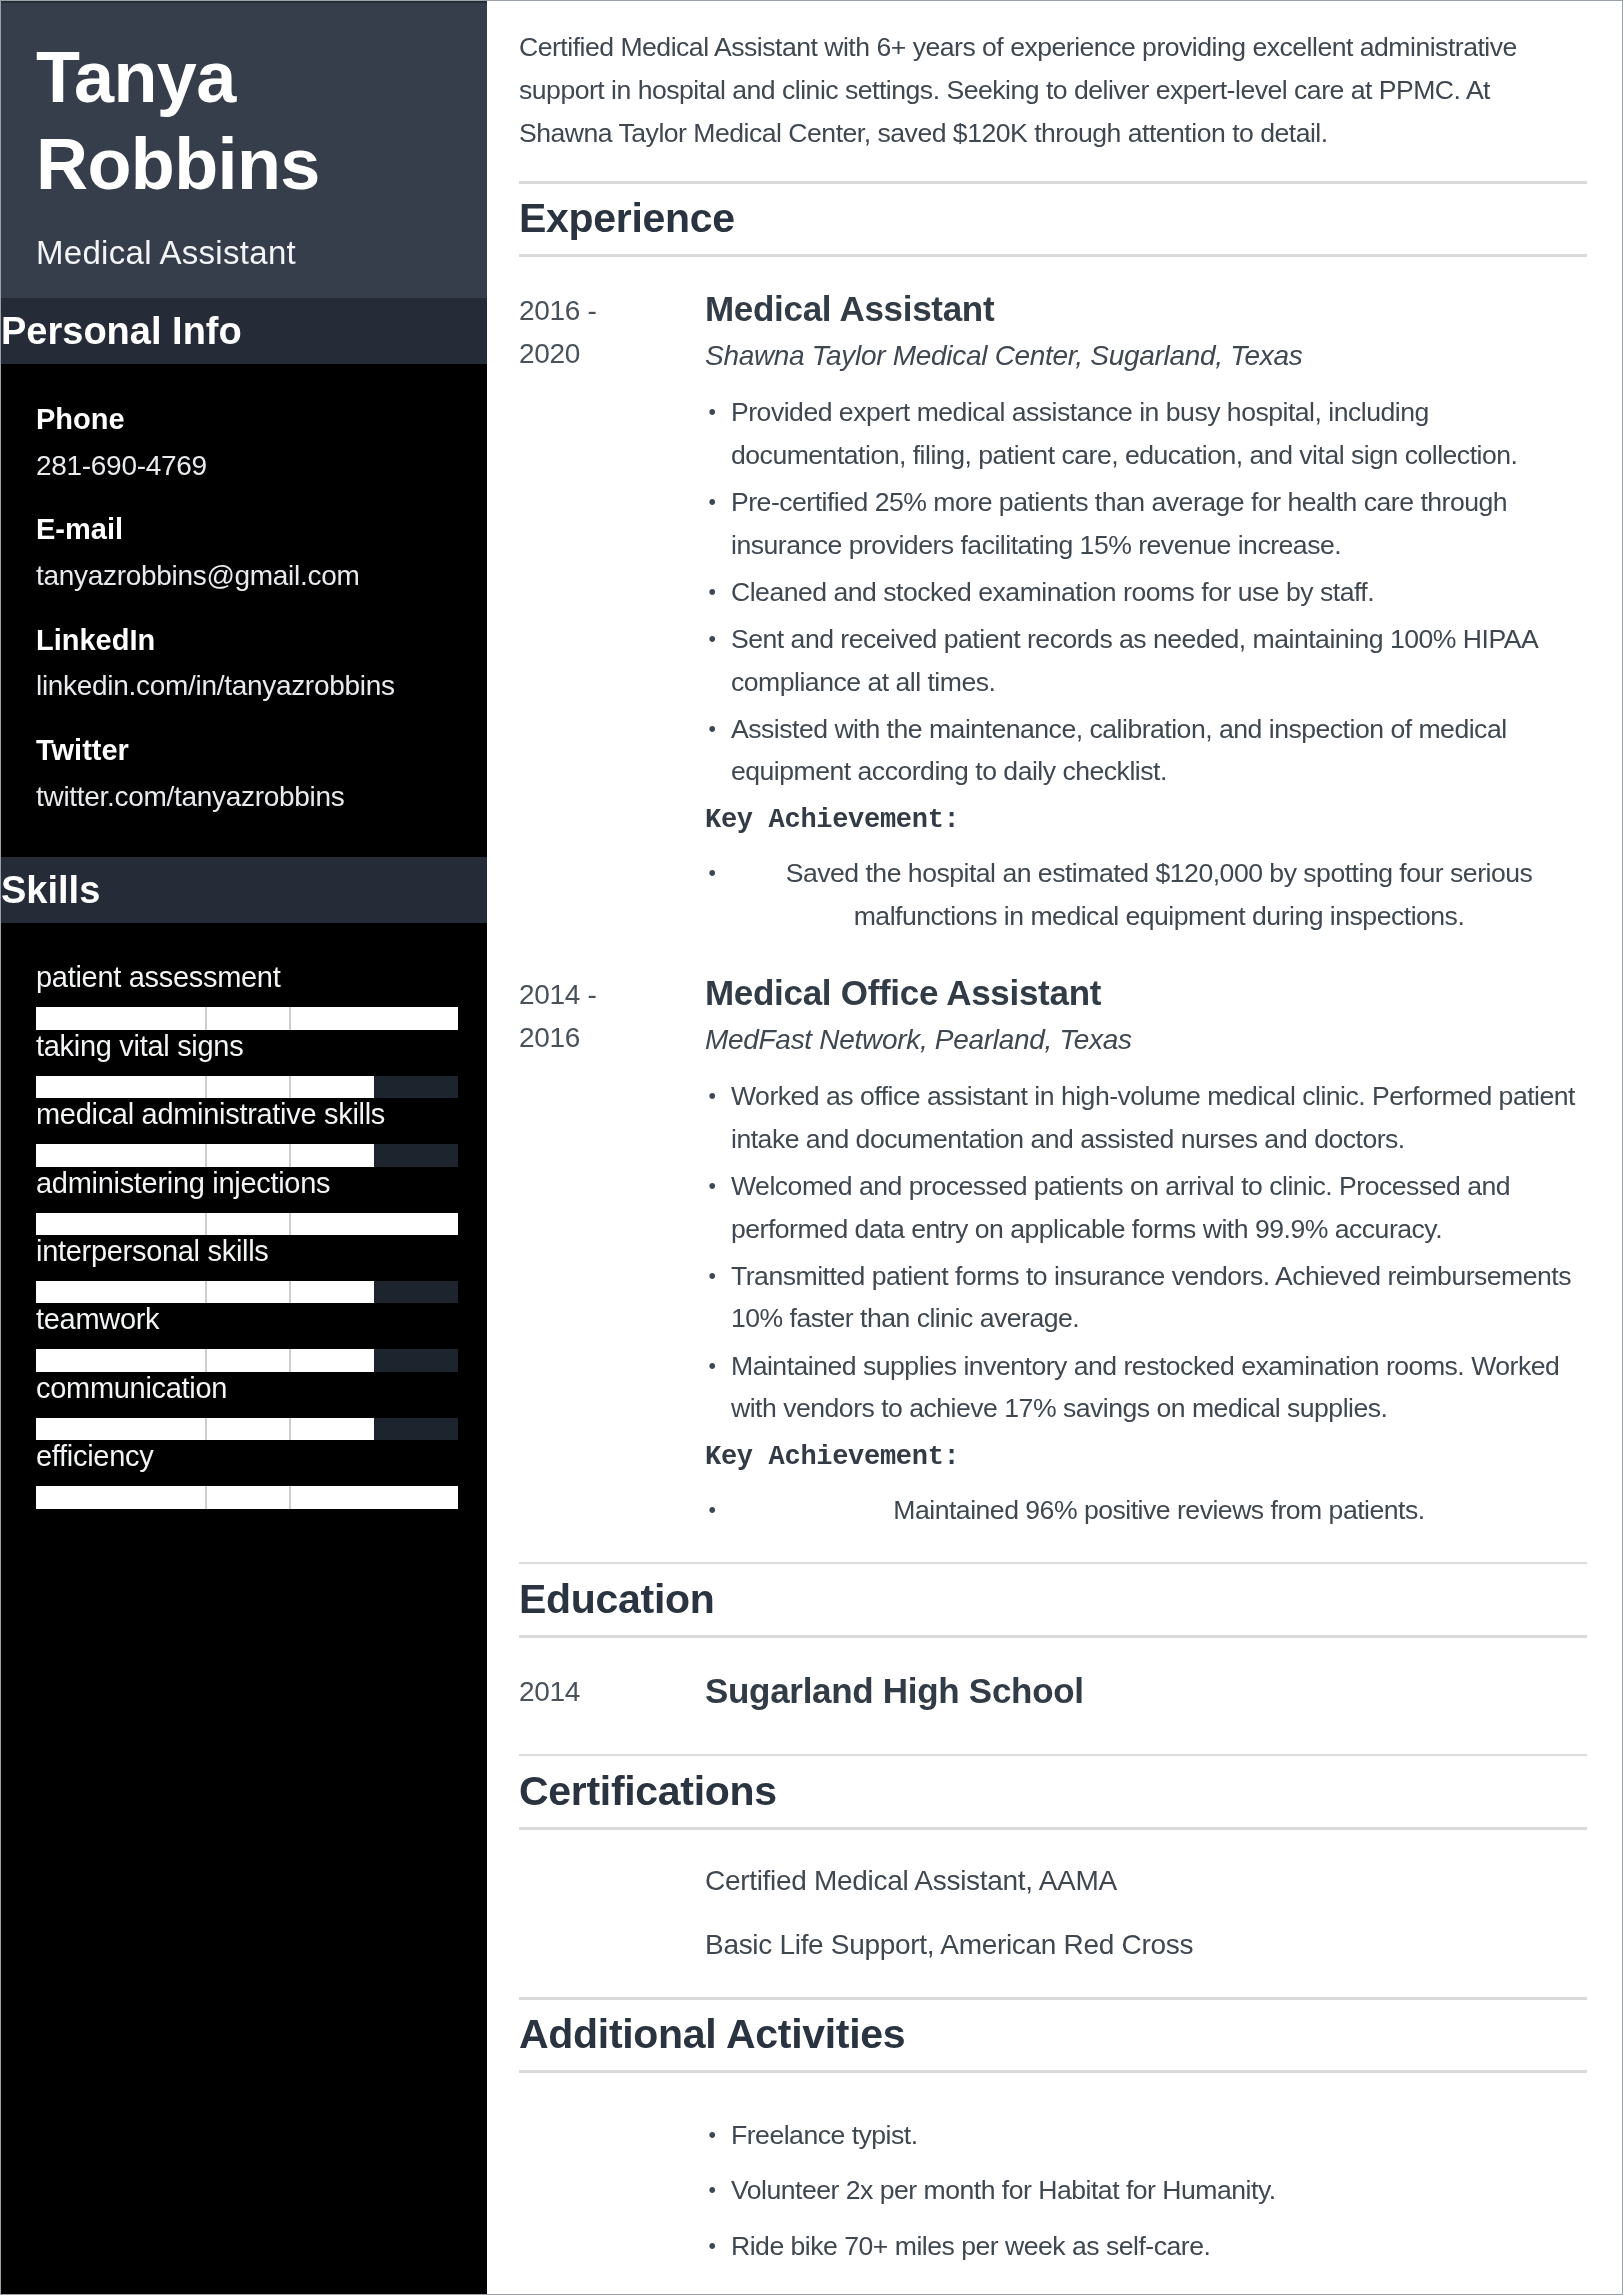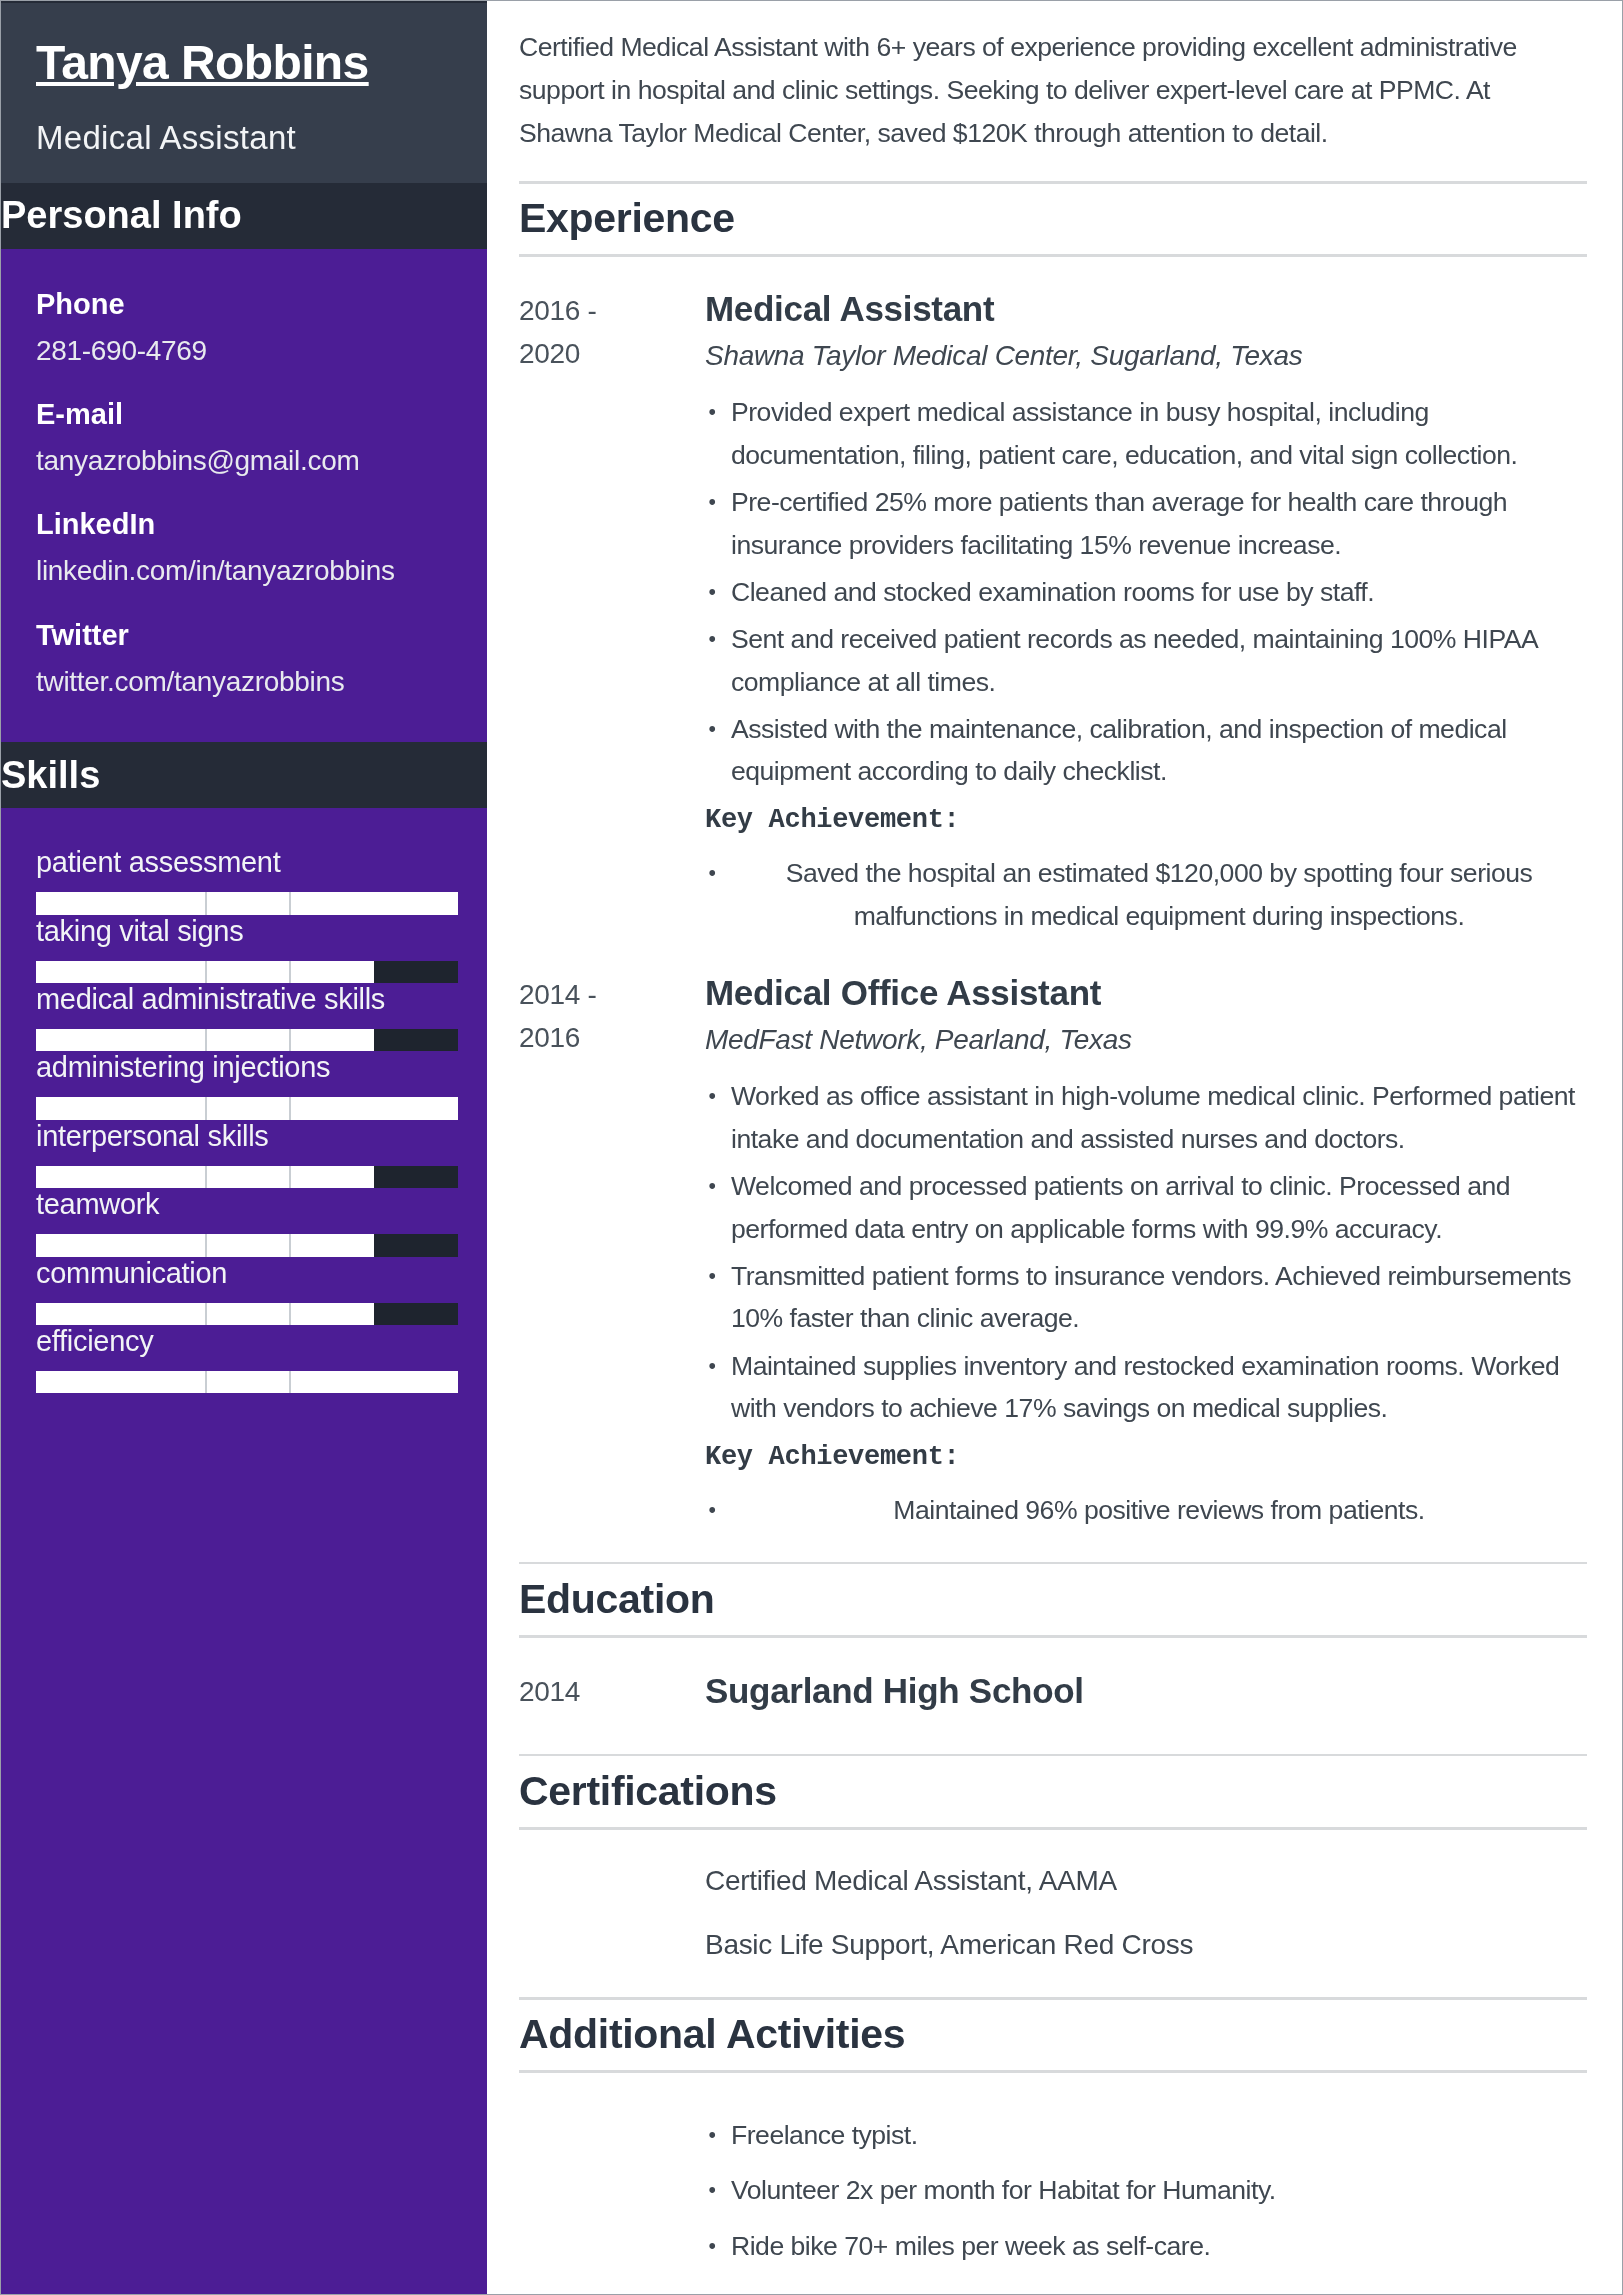--- a/index.html
+++ b/index.html
@@ -14,29 +14,29 @@
     background:#ffffff;
     overflow:hidden;
   }
 
   
   .sidebar {
     width:486px; flex:0 0 486px;
     background:#252b37;
     display:flex; flex-direction:column;
   }
-  .side-panel { background:#4c1d95; padding-left:35px; padding-right:28px; }
+  .side-panel { background:#000000; padding-left:35px; padding-right:28px; }
   .name-panel {
     background:#363e4c;
     margin-top:2.4px;
     padding:31px 28px 26px 35px;
   }
   .person-name {
-    color:#ffffff; font-size:48px; font-weight:bold;
-    line-height:1.2; letter-spacing:-0.6px; max-width:425px;text-decoration:underline;
+    color:#ffffff; font-size:72px; font-weight:bold;
+    line-height:1.2; letter-spacing:-0.6px; max-width:425px;
   }
   .person-role {
     color:#f2f4f6; font-size:33px; font-weight:normal;
     margin-top:27px; letter-spacing:0.3px;
   }
   .side-band {
     background:#252b37; height:66px;
     display:flex; align-items:center;
     color:#ffffff; font-size:38px; font-weight:bold;
     flex:0 0 auto;

